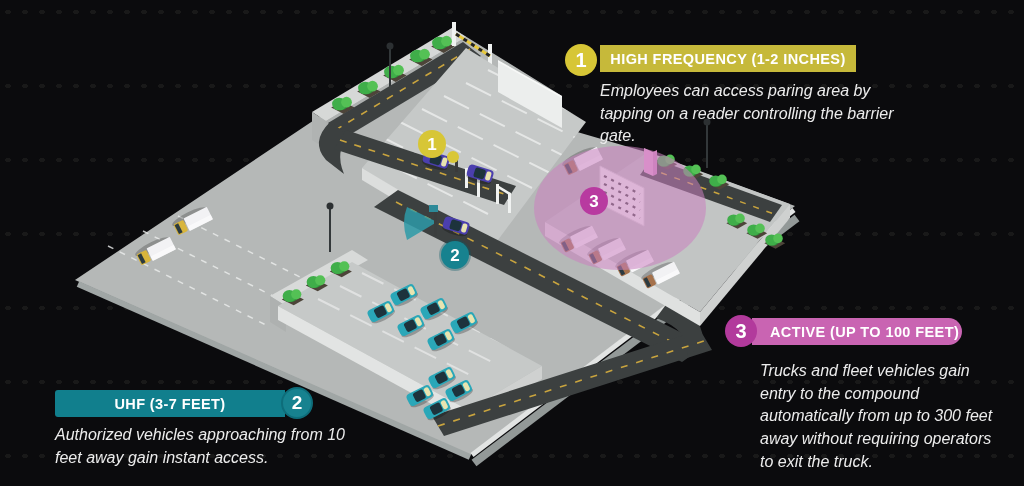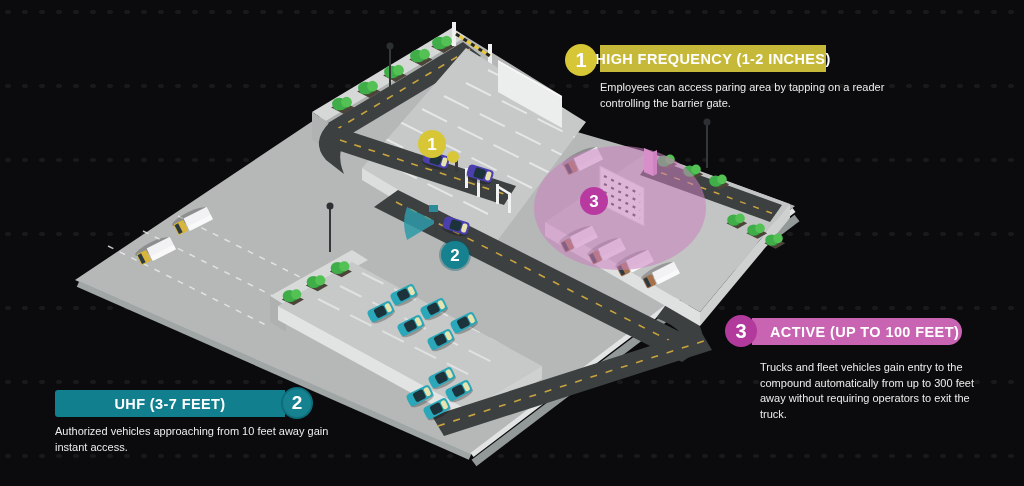--- a/index.html
+++ b/index.html
@@ -25,24 +25,24 @@
     position:absolute;width:32px;height:32px;border-radius:50%;
     display:flex;align-items:center;justify-content:center;
     color:#fff;font-weight:bold;font-size:20px;z-index:5;
   }
   .co-bar{
     position:absolute;height:27px;display:flex;align-items:center;
     color:#fff;font-weight:bold;font-size:14.5px;letter-spacing:.4px;z-index:4;
     white-space:nowrap;
   }
   .co-desc{
-    position:absolute;color:#ececec;font-size:11px;line-height:1.42;z-index:4;
+    position:absolute;color:#ececec;font-size:16px;line-height:1.42;z-index:4;font-style:italic;
   }
   .c1-circle{left:565px;top:44px;background:#d7c636;}
-  .c1-bar{left:600px;top:45px;width:226px;background:#c6b93a;justify-content:center;}
+  .c1-bar{left:600px;top:45px;width:256px;background:#c6b93a;justify-content:center;}
   .c1-desc{left:600px;top:80px;width:322px;}
   .c2-bar{left:55px;top:390px;width:230px;background:#117f8d;justify-content:center;border-radius:3px 0 0 3px;}
   .c2-circle{left:281px;top:387px;background:#17828f;border:2px solid #0e6d7a;box-sizing:border-box;font-size:19px;}
   .c2-desc{left:55px;top:424px;width:290px;}
   .c3-circle{left:725px;top:315px;background:#b23a9c;}
   .c3-bar{left:752px;top:318px;width:210px;background:#c964b2;border-radius:0 14px 14px 0;padding-left:18px;box-sizing:border-box;}
   .c3-desc{left:760px;top:360px;width:238px;}
 </style>
 </head>
 <body>

